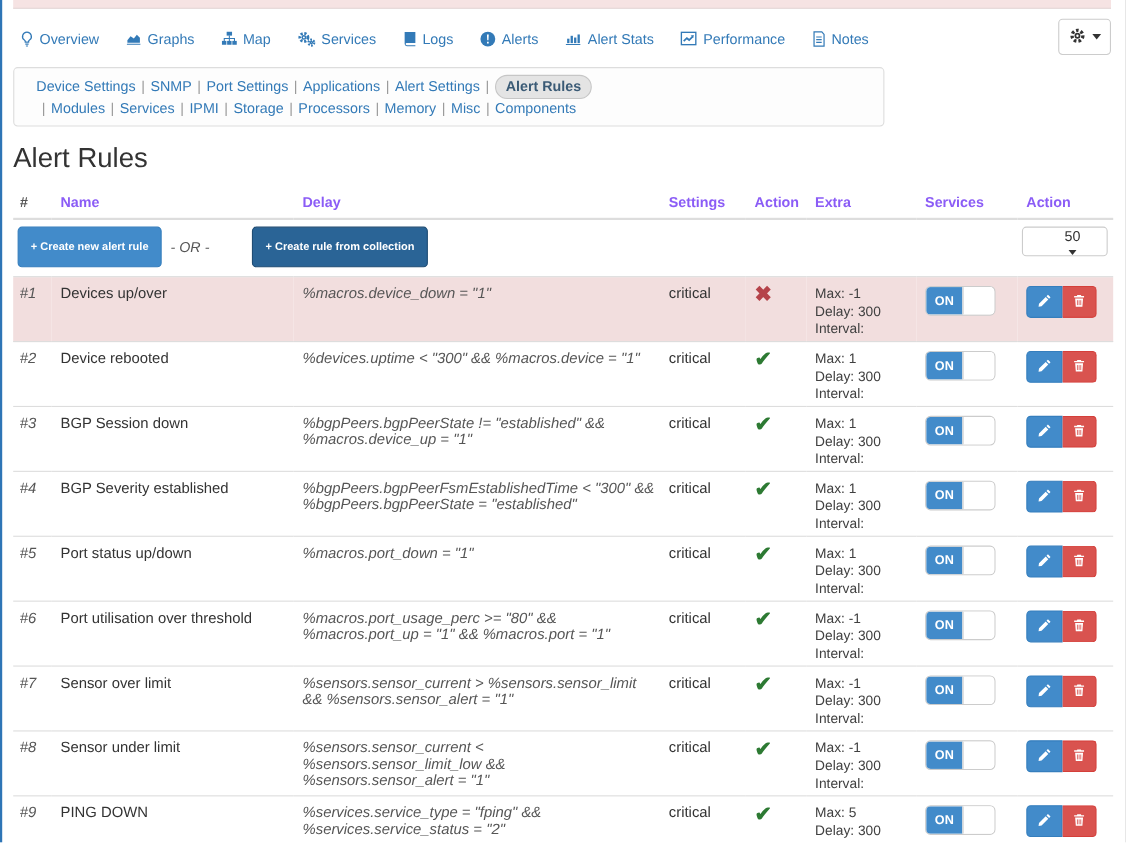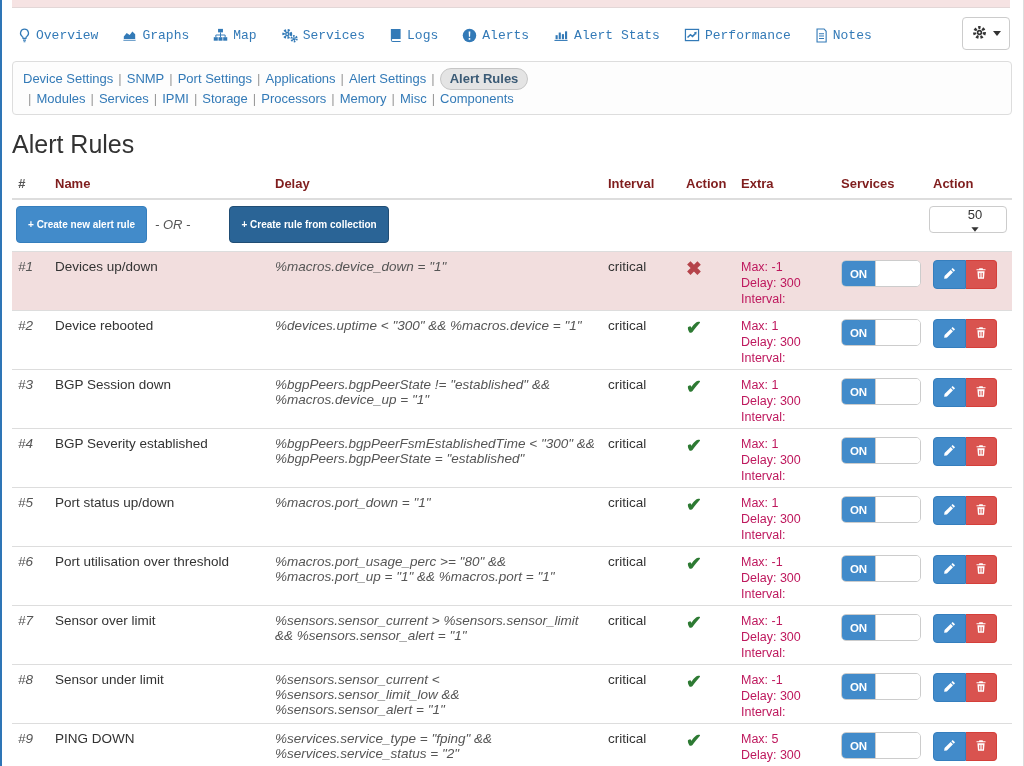--- a/index.html
+++ b/index.html
@@ -5,67 +5,67 @@
   * { box-sizing: border-box; margin: 0; padding: 0; }
   html,body { width:1024px; height:766px; background:#fff; overflow:hidden;
     font-family:"Liberation Sans", sans-serif; color:#333; position:relative; }
   .left-edge { position:absolute; left:0; top:0; width:2px; height:766px; background:#2e75b6; }
   .right-edge { position:absolute; right:0; top:0; width:1px; height:766px; background:#ddd; }
   .top-strip { margin-left:12px; width:998px; height:8px; background:#f6e3e3; border-bottom:1px solid #e3d7d7; }
 
   
   .topnav { display:flex; align-items:center; margin:10px 12px 0 18px; height:34px; position:relative; }
   .topnav-item { display:flex; align-items:center; gap:5px; color:#337ab7; font-size:13px;
-    margin-right:24px; cursor:pointer; white-space:nowrap;font-family:Liberation Mono, monospace; }
+    margin-right:24px; cursor:pointer; white-space:nowrap; }
   .topnav-item svg { display:block; }
   .settings-btn { position:absolute; right:2px; top:-1px; width:48px; height:33px; background:#fff;
     border:1px solid #ccc; border-radius:4px; display:flex; align-items:center; justify-content:center; gap:5px; cursor:pointer; }
   .caret { width:0; height:0; border-left:4px solid transparent; border-right:4px solid transparent; border-top:5px solid #333; }
 
   
-  .subnav { margin:9px 12px 0 12px; width:1000px; border:1px solid #ddd; border-radius:4px;
-    background:#fdfdfd; padding:6px 10px; font-size:13px; color:#337ab7; line-height:18px; }
+  .subnav { margin:9px 12px 0 12px; width:792px; border:1px solid #ddd; border-radius:4px;
+    background:#fdfdfd; padding:6px 20px; font-size:13px; color:#337ab7; line-height:18px; }
   .subnav a { color:#337ab7; text-decoration:none; cursor:pointer; }
   .subnav .sep { color:#999; margin:0 5px; }
   .subnav .active-pill { display:inline-block; border:1px solid #c6c6c6; background:#e4e4e4;
     border-radius:12px; padding:1px 9px; font-weight:bold; color:#3a5a75; cursor:pointer; }
 
   .page-title { margin:15px 12px 0 12px; font-size:25px; font-weight:400; color:#333; }
 
   
   table { width:1000px; margin:13px 12px 0 12px; border-collapse:collapse; table-layout:fixed; }
-  th { text-align:left; font-size:13px; font-weight:bold; color:#7f1d1d; padding:4px 8px 7px 8px;
+  th { text-align:left; font-size:13px; font-weight:bold; color:#8b5cf6; padding:4px 8px 7px 8px;
     border-bottom:2px solid #ddd; }
   th.c-num { padding-left:6px; }
   td { vertical-align:top; font-size:13.5px; padding:7px 8px 3px 8px; }
   tbody tr.data-row { border-top:1px solid #ddd; height:57px; }
   tbody tr.data-row:last-child { border-bottom:1px solid #ddd; }
   tr.alerting td { background:#f2dede; }
   .c-num { font-style:italic; color:#555; padding-left:6px; }
   .c-rule { font-style:italic; color:#555; padding-right:4px; }
-  .c-extra div { font-size:12.5px; line-height:16px; color:#be185d; }
+  .c-extra div { font-size:12.5px; line-height:16px; color:#404040; }
   .status-ico { font-size:19px; font-weight:bold; line-height:19px; }
   .status-ok { color:#2d7a33; }
   .status-alert { color:#b5434a; }
 
   
   .toolbar-cell { padding:6px 0 8px 4px; }
   .toolbar { display:flex; align-items:center; gap:8px; }
   .btn { border-radius:4px; color:#fff; font-size:10px; font-weight:bold; padding:12px 11px;
     cursor:pointer; border:1px solid transparent; font-family:"Liberation Sans",sans-serif; }
   .btn-new { background:#428bca; border-color:#357ebd; }
   .btn-coll { background:#2a6496; border-color:#204d74;margin-left:31px; }
   .or-text { font-style:italic; font-size:13px; color:#555; }
   .page-size { width:78px; height:27px; border:1px solid #ccc; border-radius:4px; background:#fff;
     display:flex; align-items:center; justify-content:space-between; padding:0 8px 0 22px;
     font-size:13px; cursor:pointer;flex-direction:column; }
   .page-size .caret { border-top-width:5px; transform:scale(0.9); }
 
   
-  .toggle { display:flex; width:80px; height:27px; border:1px solid #ccc; border-radius:5px;
+  .toggle { display:flex; width:64px; height:27px; border:1px solid #ccc; border-radius:5px;
     overflow:hidden; background:#fff; cursor:pointer; margin-top:1px; }
   .ton { width:33px; background:#428bca; color:#fff; font-weight:bold; font-size:11.5px;
     display:flex; align-items:center; justify-content:center; }
   .thandle { flex:1; background:#fff; border-left:1px solid #ccc; }
 
   
   .btn-group { display:flex; margin-top:1px; }
   .abtn { width:33px; height:29px; display:flex; align-items:center; justify-content:center; cursor:pointer; }
   .btn-edit { background:#428bca; border:1px solid #357ebd; border-radius:4px 0 0 4px; }
   .btn-del { background:#d9534f; border:1px solid #d43f3a; border-left:none; border-radius:0 4px 4px 0; width:31px; }
@@ -193,21 +193,21 @@
     <col style="width:55px">
       <col style="width:100px">
       <col style="width:92px">
       <col style="width:87px">
   </colgroup>
   <thead>
     <tr>
       <th class="c-num">#</th>
       <th>Name</th>
       <th>Delay</th>
-      <th>Interval</th>
+      <th>Settings</th>
       <th>Action</th>
       <th>Extra</th>
       <th>Services</th>
       <th>Action</th>
     </tr>
   </thead>
   <tbody id="table-body">
     <tr>
       <td colspan="7" class="toolbar-cell">
         <div class="toolbar">
@@ -225,21 +225,21 @@
       <td class="toolbar-cell">
         <div class="page-size">
           <span>50</span>
           <span class="caret"></span>
         </div>
       </td>
     </tr>
 
   <tr class="data-row alerting">
     <td class="c-num">#1</td>
-    <td class="c-name">Devices up/down</td>
+    <td class="c-name">Devices up/over</td>
     <td class="c-rule">%macros.device_down = "1"</td>
     <td class="c-sev">critical</td>
     <td class="c-status"><span class="status-ico status-alert">✖</span></td>
     <td class="c-extra">
           <div>Max: -1</div>
           <div>Delay: 300</div>
           <div>Interval:</div>
         </td>
     <td class="c-enabled">
       <div class="toggle">

